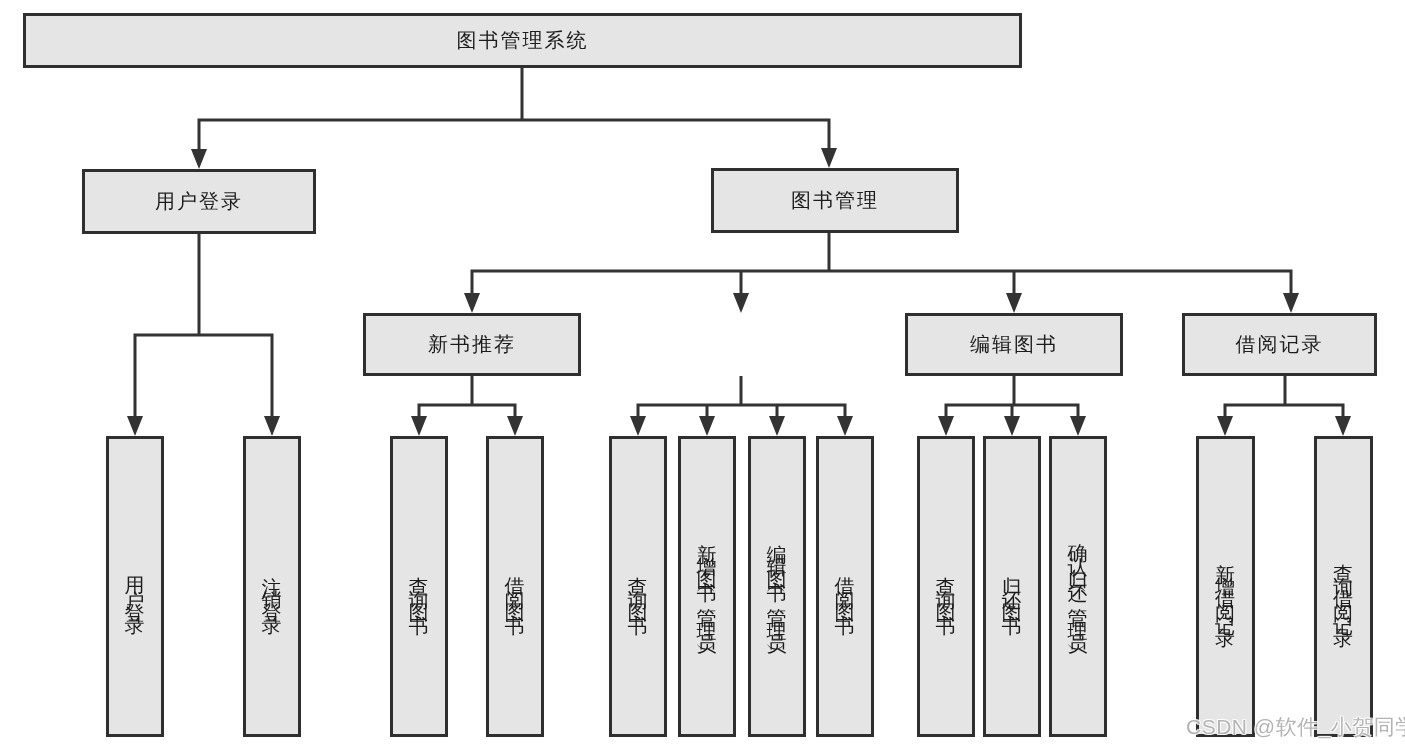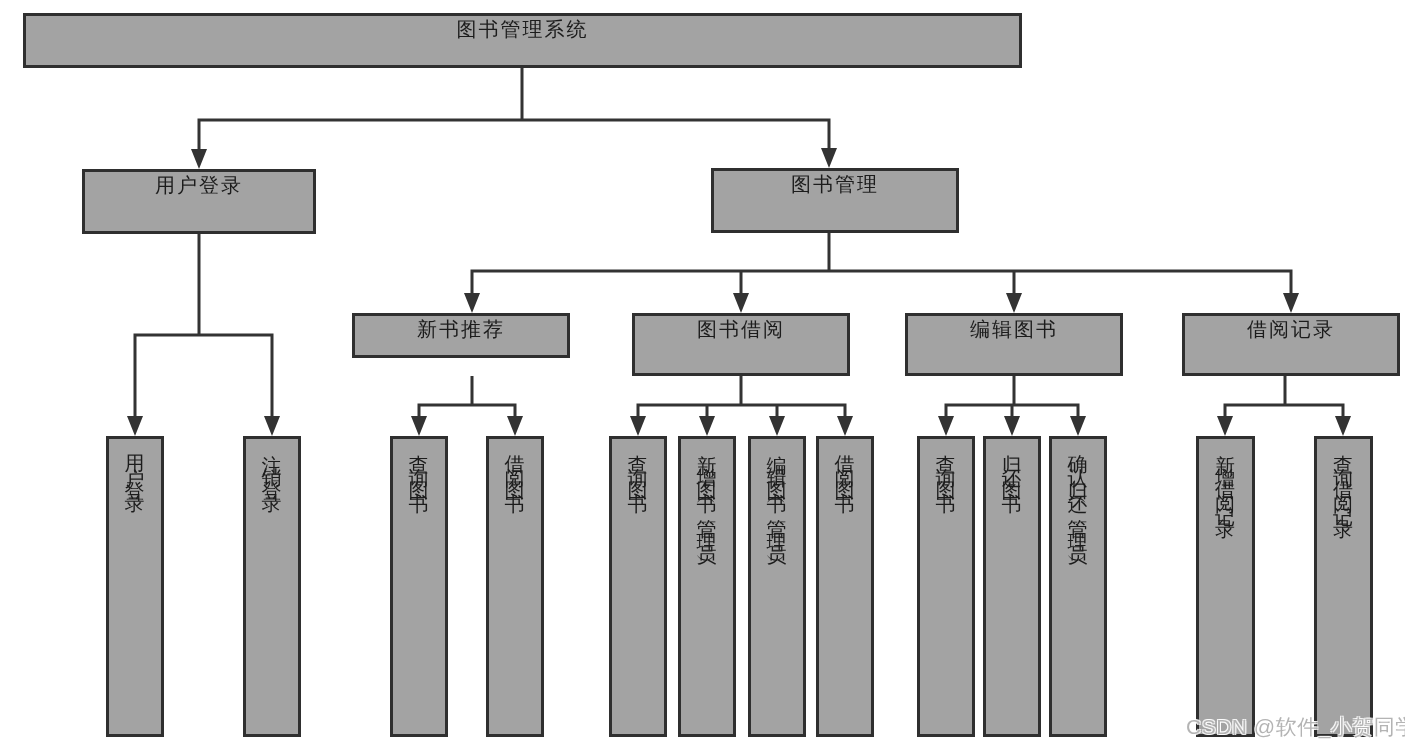--- a/index.html
+++ b/index.html
@@ -9,22 +9,22 @@
     --background:#ffffff;
     --watermark:#b4b4b4;
   }
   html,body{margin:0;padding:0;background:var(--background);}
   .stage{
     position:relative;width:1405px;height:747px;background:var(--background);
     overflow:hidden;font-family:"Liberation Sans",sans-serif;color:var(--text);
   }
   svg.connectors{position:absolute;left:0;top:0;z-index:1;}
   .box{
-    position:absolute;box-sizing:border-box;background:#a3a3a3;
-    border:3px solid var(--border);display:flex;justify-content:center;
+    position:absolute;box-sizing:border-box;background:#e5e5e5;
+    border:3px solid var(--border);display:flex;align-items:center;justify-content:center;
     z-index:2;
   }
   .hlabel{
     font-size:20px;letter-spacing:2px;color:var(--text);white-space:nowrap;
   }
   .vlabel{
     writing-mode:vertical-rl;text-orientation:mixed;
     font-size:20px;letter-spacing:13px;line-height:1;color:var(--text);white-space:nowrap;
   }
   .watermark{
@@ -90,30 +90,27 @@
     <span class="hlabel">图书管理系统</span>
   </div>
 
   <div class="box" style="left:82px;top:169px;width:234px;height:65px">
     <span class="hlabel">用户登录</span>
   </div>
   <div class="box" style="left:711px;top:168px;width:248px;height:65px">
     <span class="hlabel">图书管理</span>
   </div>
 
-  <div class="box" style="left:352px;top:313px;width:218px;height:45px">
+  <div class="box" style="left:363px;top:313px;width:218px;height:63px">
     <span class="hlabel">新书推荐</span>
-  </div>
-  <div class="box" style="left:632px;top:313px;width:218px;height:63px">
-    <span class="hlabel">图书借阅</span>
   </div>
   <div class="box" style="left:905px;top:313px;width:218px;height:63px">
     <span class="hlabel">编辑图书</span>
   </div>
-  <div class="box" style="left:1182px;top:313px;width:218px;height:63px">
+  <div class="box" style="left:1182px;top:313px;width:195px;height:63px">
     <span class="hlabel">借阅记录</span>
   </div>
 
   <div class="box" style="left:106px;top:436px;width:58px;height:301px">
     <span class="vlabel">用户登录</span>
   </div>
   <div class="box" style="left:243px;top:436px;width:58px;height:301px">
     <span class="vlabel">注销登录</span>
   </div>
 

